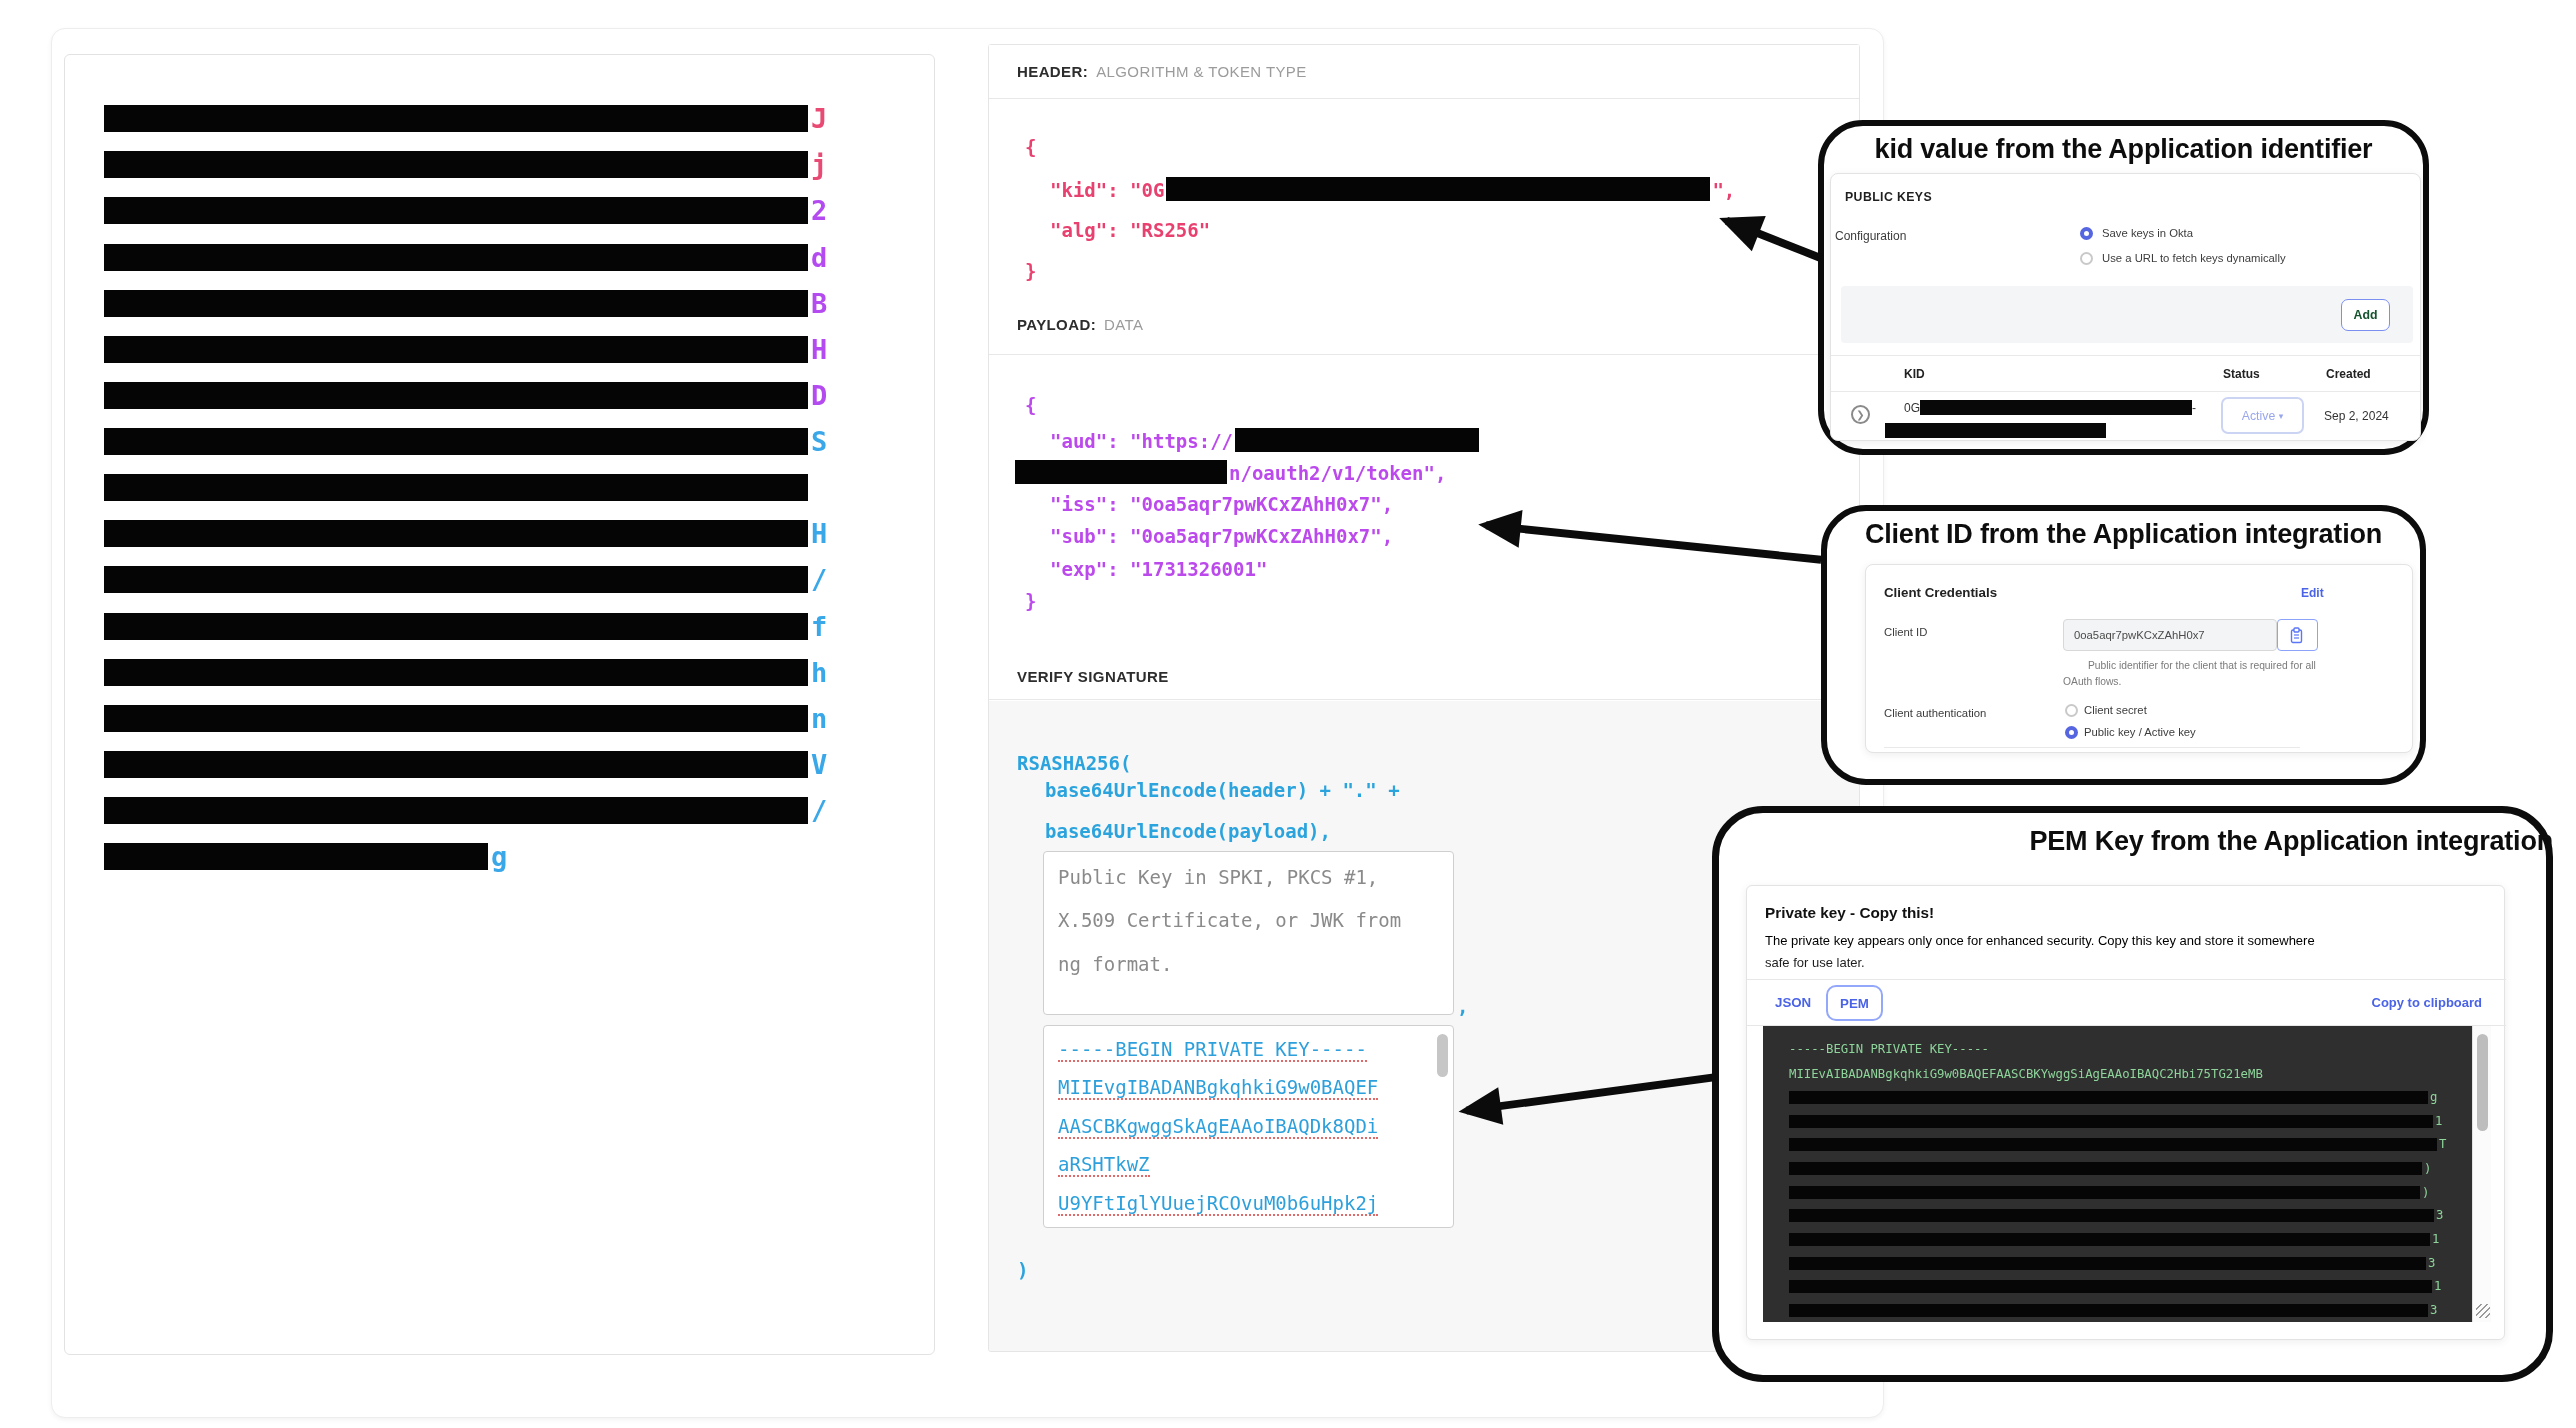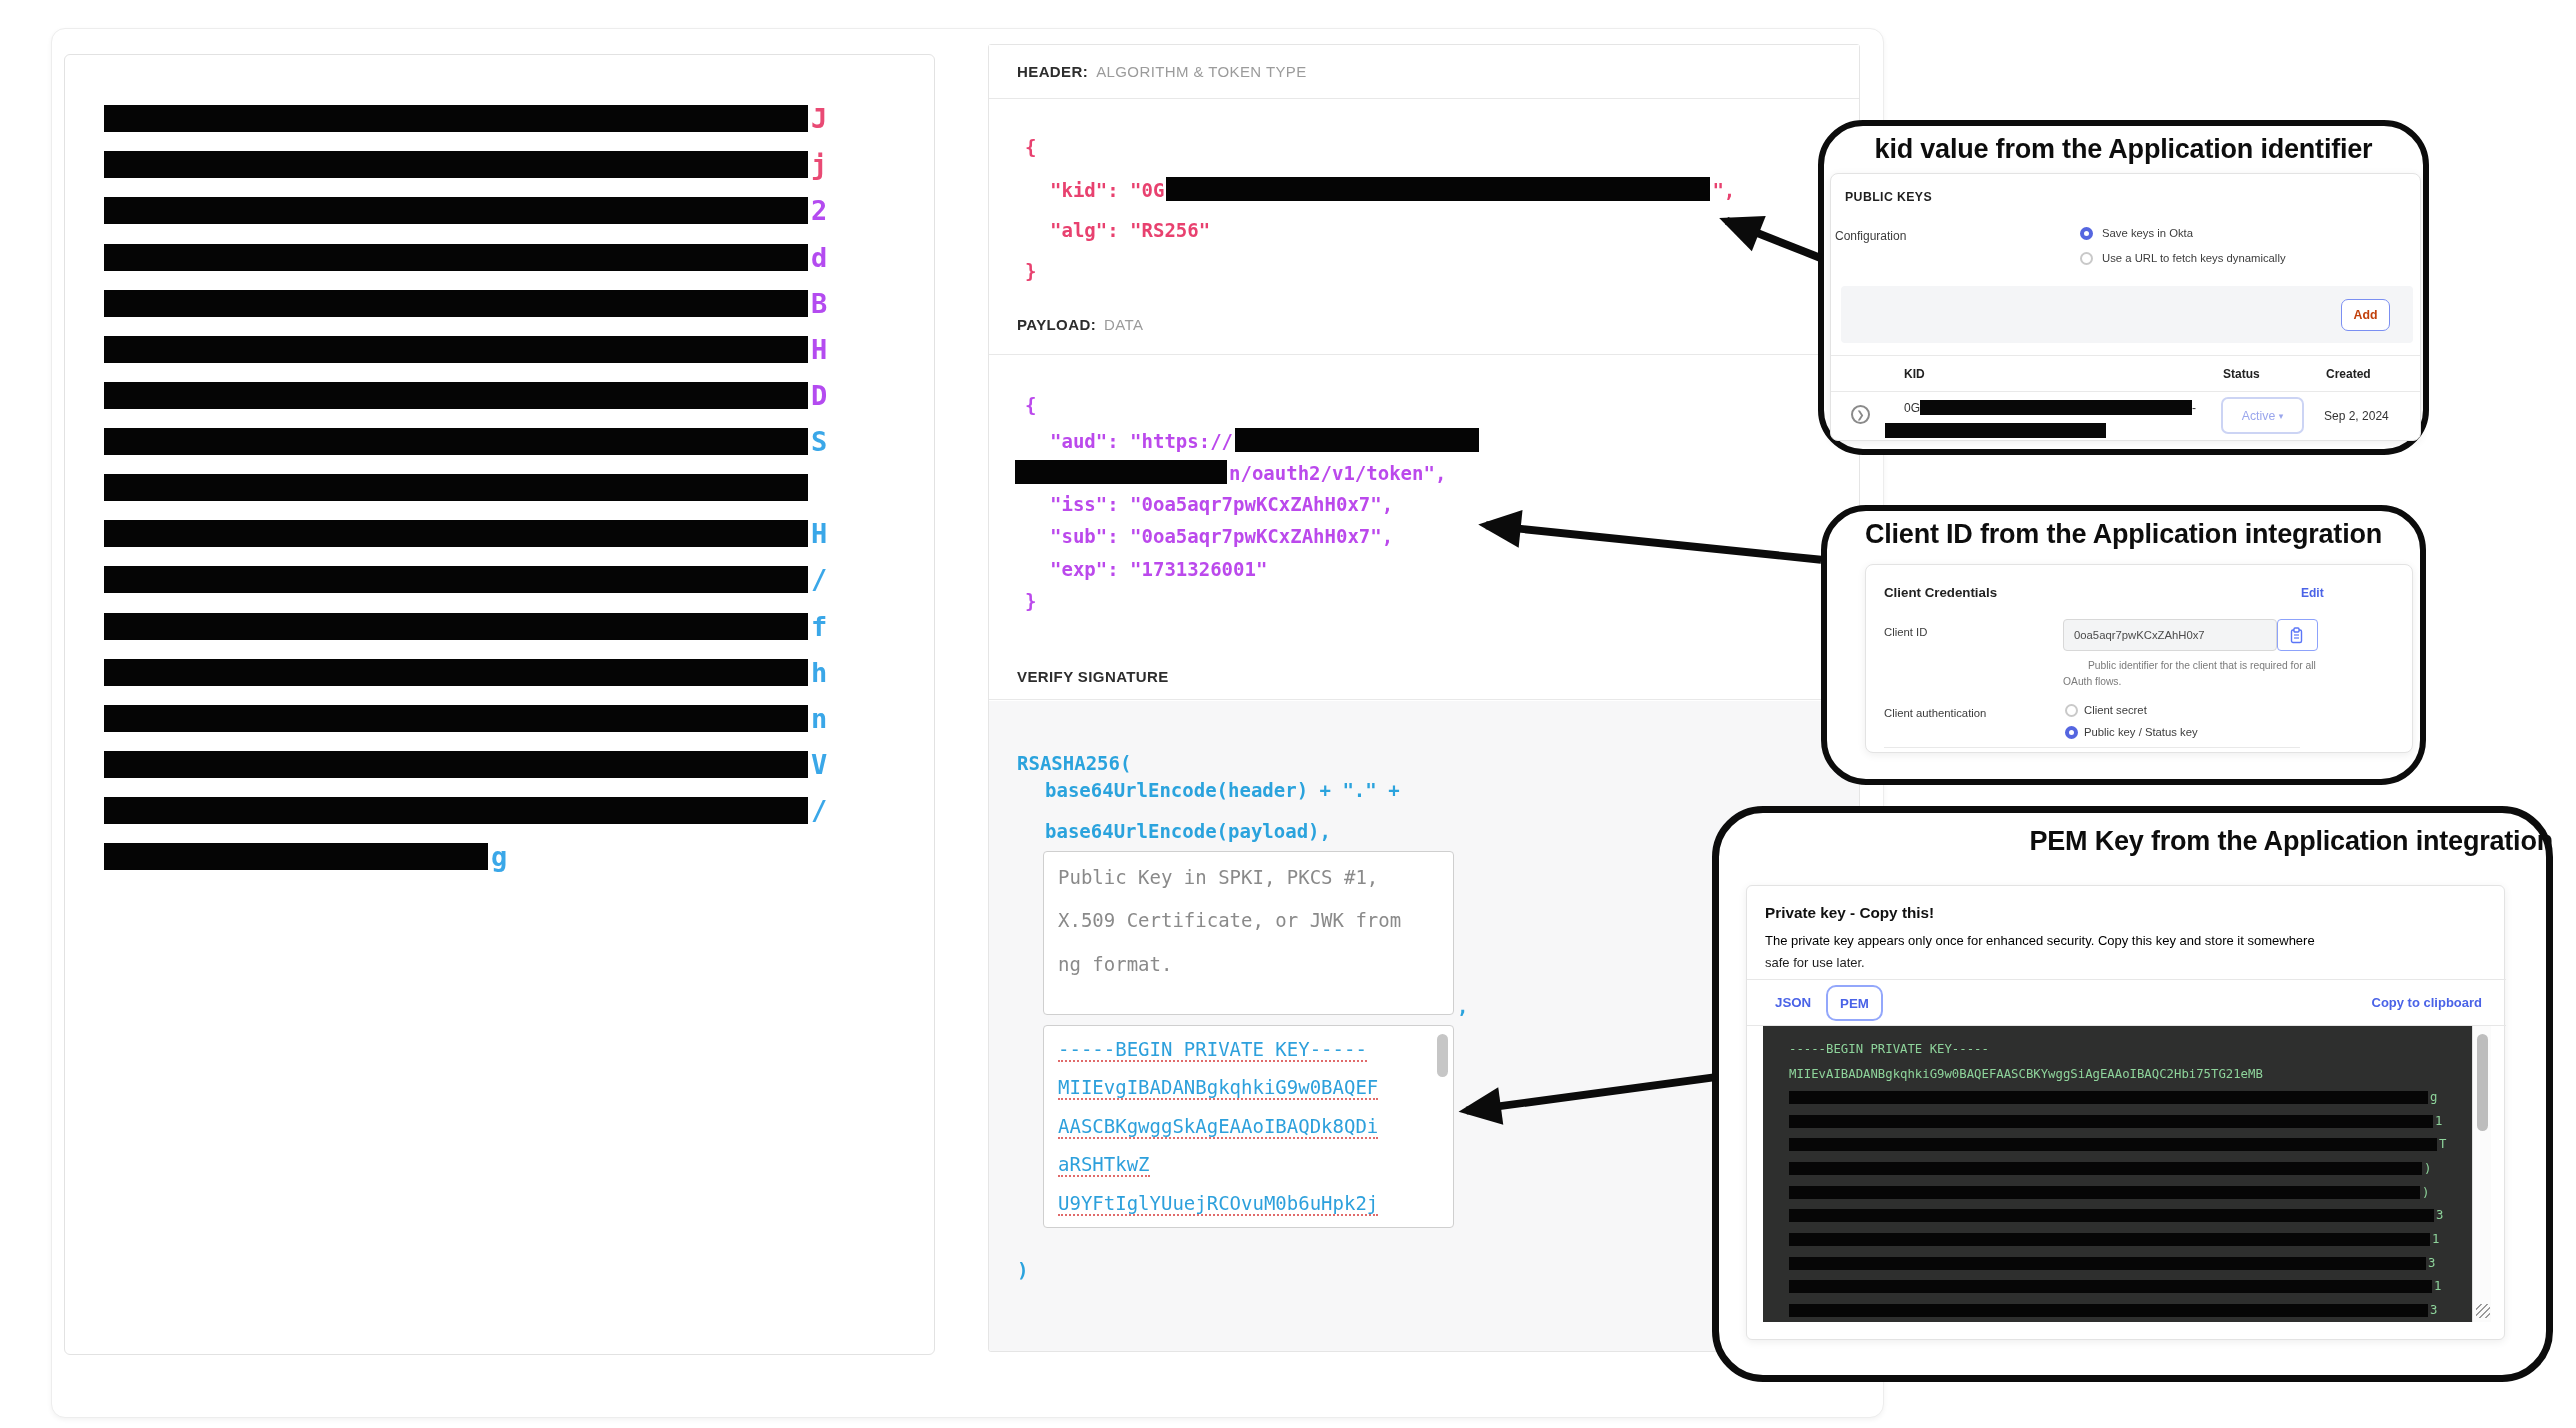--- a/index.html
+++ b/index.html
@@ -36,21 +36,21 @@
 
   
   .callout { border:6px solid #0c0c0c; border-radius:45px; background:#fff; }
   .callout-title { position:absolute; width:100%; text-align:center; font-weight:bold; color:#0d0d0d; font-size:27px; letter-spacing:-0.2px; }
   .shot-card { position:absolute; background:#fff; border:1px solid #e3e3e3; border-radius:8px; box-shadow:0 2px 8px rgba(0,0,0,.07); }
   .sm { font-size:12px; color:#3c3c3c; }
   .radio { position:absolute; width:13px; height:13px; border-radius:50%; }
   .radio.sel { border:4px solid #5566e0; background:#fff; }
   .radio.unsel { border:2px solid #c9c9c9; background:#fff; }
   .okta-blue { color:#4a63e7; }
-  .btn-outline { position:absolute; background:#fff; border:1.5px solid #7b8ff2; border-radius:7px; color:#c2410c; font-weight:bold; display:flex; align-items:center; justify-content:center; }
+  .btn-outline { position:absolute; background:#fff; border:1.5px solid #7b8ff2; border-radius:7px; color:#14532d; font-weight:bold; display:flex; align-items:center; justify-content:center; }
 
   
   .tbl-border { position:absolute; left:0; width:100%; border-top:1px solid #e9e9e9; }
   .th { position:absolute; font-size:12px; font-weight:bold; color:#222; }
   .mini-bar { display:inline-block; vertical-align:middle; height:15px; background:#080808; margin-bottom:3px; }
   .chev { position:absolute; width:19px; height:19px; border:2px solid #8a8a8a; border-radius:50%; color:#8a8a8a; font-size:10px; display:flex; align-items:center; justify-content:center; }
 
   
   .dark { position:absolute; background:#2e2f2e; }
   .green-line { position:absolute; font-family:"DejaVu Sans Mono", monospace; font-size:12.3px; color:#8ed49b; white-space:pre; }
@@ -178,21 +178,21 @@
         <line x1="4" y1="8" x2="9" y2="8" stroke="#5b76f7" stroke-width="1.2"></line>
         <line x1="4" y1="11" x2="9" y2="11" stroke="#5b76f7" stroke-width="1.2"></line>
       </svg>
   </div>
   <div class="abs" style="left:197px; top:95px; font-size:10.3px; color:#7a7a7a;padding-left:25px;">Public identifier for the client that is required for all</div>
   <div class="abs" style="left:197px; top:111px; font-size:10.3px; color:#7a7a7a;">OAuth flows.</div>
   <div class="abs sm" style="left:18px; top:142px; font-size:11.3px;">Client authentication</div>
   <div class="radio unsel" style="left:199px; top:139px;"></div>
   <div class="abs sm" style="left:218px; top:139px; font-size:11.3px;">Client secret</div>
   <div class="radio sel" style="left:199px; top:161px;"></div>
-  <div class="abs sm" style="left:218px; top:161px; font-size:11.3px;">Public key / Status key</div>
+  <div class="abs sm" style="left:218px; top:161px; font-size:11.3px;">Public key / Active key</div>
   <div class="divider" style="left:18px; top:182px; width:416px;"></div>
 </div>
 
 <div class="abs callout" style="left:1712px; top:806px; width:841px; height:576px; border-width:7px; border-radius:51px;"></div>
 <div class="abs callout-title" style="left:1712px; top:826px; width:841px;text-align:right;">PEM Key from the Application integration</div>
 <div class="abs shot-card" style="left:1746px; top:885px; width:759px; height:455px; border-radius:6px;">
   <div class="abs" style="left:18px; top:18px; font-size:15.3px; font-weight:bold; color:#111;">Private key - Copy this!</div>
   <div class="abs" style="left:18px; top:47px; font-size:13px; color:#000000;">The private key appears only once for enhanced security. Copy this key and store it somewhere</div>
   <div class="abs" style="left:18px; top:69px; font-size:13px; color:#1e1e1e;">safe for use later.</div>
   <div class="abs" style="left:0; top:93px; width:759px; height:47px; border-top:1px solid #e7e7e7; border-bottom:1px solid #e7e7e7;">

